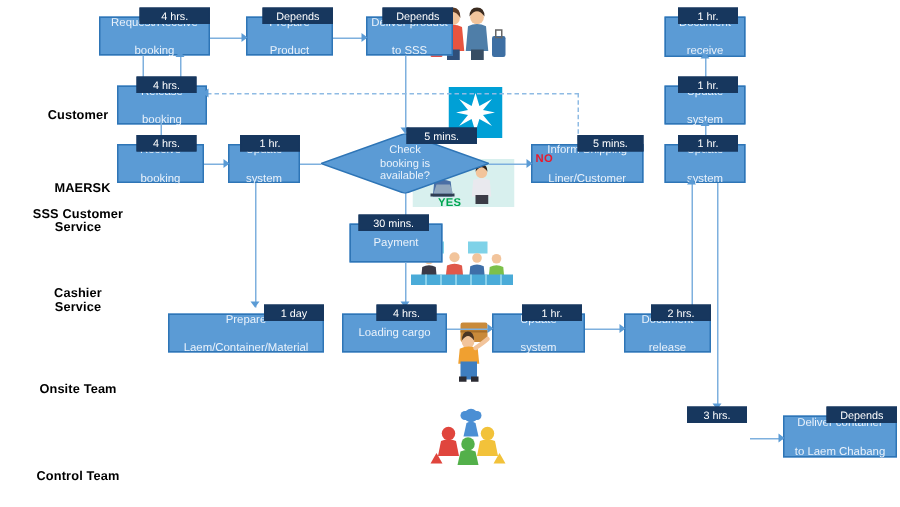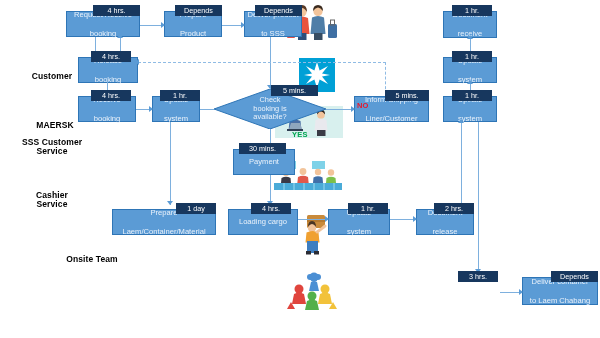--- a/index.html
+++ b/index.html
@@ -179,40 +179,41 @@
       <path d="M14 8 h18" stroke="#a86f28" stroke-width="1.2"></path>
       <circle cx="19" cy="15" r="4.2" fill="#f2c49b"></circle>
       <path d="M15 14 q4 -6 8 0 q0 -6 -4 -6 q-4 0 -4 6z" fill="#4a3524"></path>
       <path d="M13.5 19.5 q6 -3 12 0 l1 10 h-14z" fill="#f0a030"></path>
       <path d="M24 19 q6 -4 8 -6" stroke="#f2c49b" stroke-width="3" fill="none" stroke-linecap="round"></path>
       <rect x="14" y="28" width="11" height="12" fill="#3e7ec0"></rect>
       <rect x="13" y="38" width="5" height="3.5" fill="#2b2b33"></rect>
       <rect x="21" y="38" width="5" height="3.5" fill="#2b2b33"></rect>
     </svg>
   </div>
-  <div class="lane-label" style="left:0;top:255px;padding-left:40px;">Onsite Team</div>
+  <div class="lane-label" style="left:0;top:255px;">Onsite Team</div>
 
   <div class="lane-icon" style="left:24px;top:272px;width:56px;height:40px;">
     <svg width="56" height="40" viewBox="0 0 56 40">
       <rect x="0" y="0" width="56" height="40" fill="#ffffff"></rect>
       <g>
         <path d="M26 2 h8 a3 3 0 0 1 0 6 h-8 a3 3 0 0 1 0 -6z" fill="#4b8fd4"></path>
         <circle cx="30" cy="5" r="4.5" fill="#4b8fd4"></circle>
         <path d="M27 10 q3 -2 6 0 l2 9 h-10z" fill="#4b8fd4"></path>
         <circle cx="15" cy="17" r="4.5" fill="#e0453d"></circle>
         <path d="M10 22 q5 -2.5 10 0 l2 10 h-14z" fill="#e0453d"></path>
         <path d="M7 30 l-4 7 h8z" fill="#e0453d"></path>
         <circle cx="41" cy="17" r="4.5" fill="#f2c23a"></circle>
         <path d="M36 22 q5 -2.5 10 0 l2 10 h-14z" fill="#f2c23a"></path>
         <path d="M49 30 l4 7 h-8z" fill="#f2c23a"></path>
         <circle cx="28" cy="24" r="4.5" fill="#53b04a"></circle>
         <path d="M23 29 q5 -2.5 10 0 l2 9 h-14z" fill="#53b04a"></path>
       </g>
     </svg>
   </div>
+  <div class="lane-label" style="left:0;top:313px;">Control Team</div>
 
   <div class="conn h" style="left:140px;top:25px;width:24px;"></div>
   <div class="arrow r" style="left:161px;top:22px;"></div>
 
   <div class="conn h" style="left:222px;top:25px;width:22px;"></div>
   <div class="arrow r" style="left:241px;top:22px;"></div>
 
   <div class="conn v" style="left:95px;top:37px;height:20px;"></div>
   <div class="arrow d" style="left:92px;top:53px;"></div>
 

